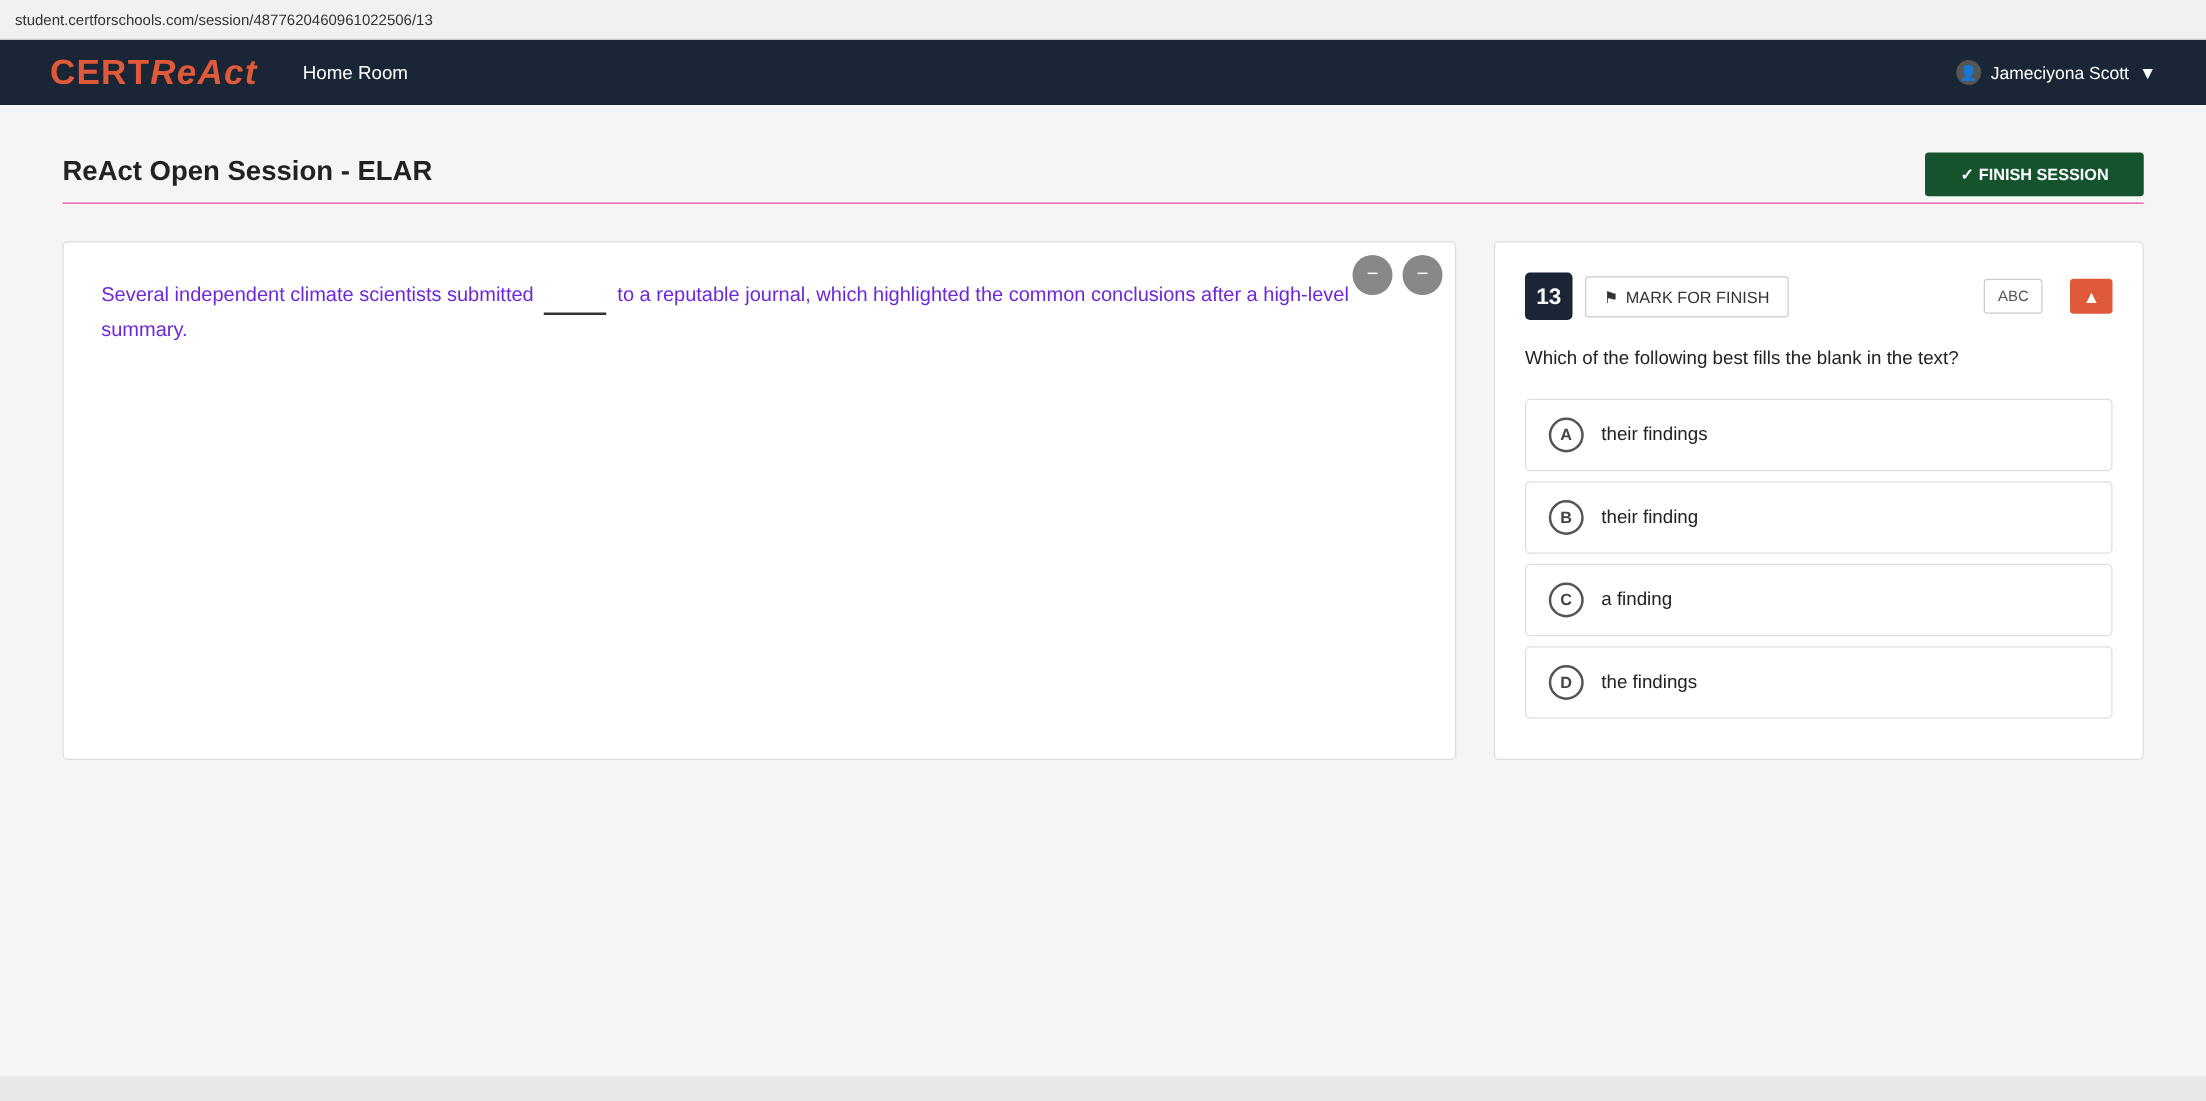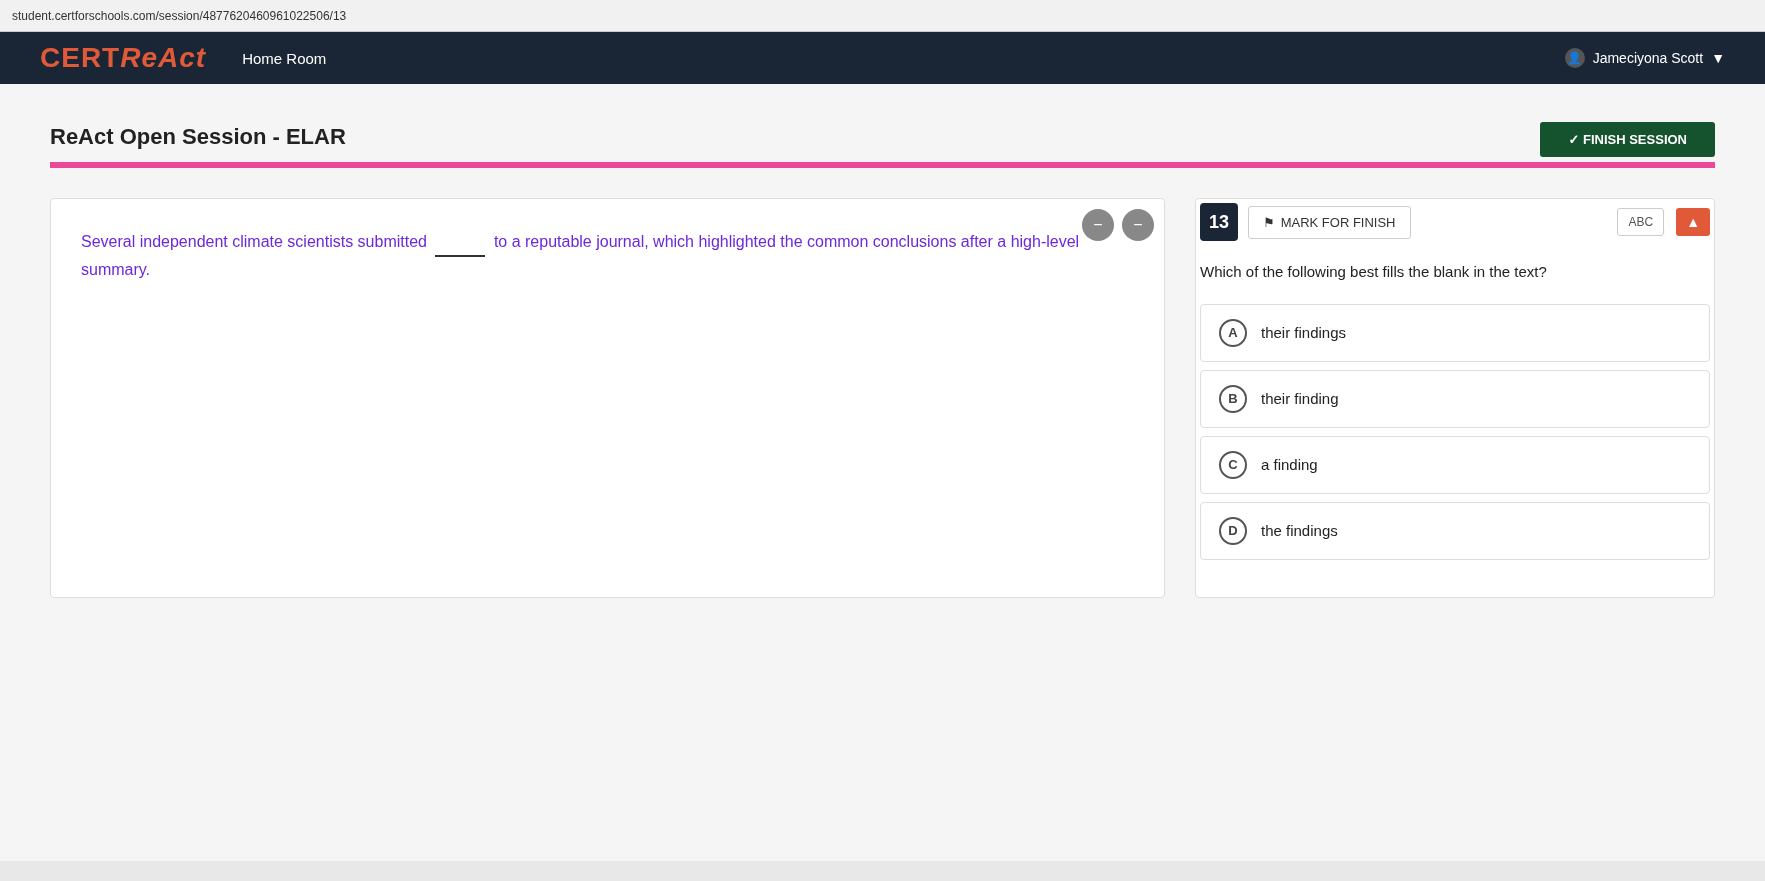--- a/index.html
+++ b/index.html
@@ -70,21 +70,21 @@
       min-height: calc(881px - 32px - 72px);
       padding: 40px 50px;
       position: relative;
     }
 
     .session-title {
       font-size: 22px;
       font-weight: bold;
       color: #222;
       margin-bottom: 30px;
-      border-bottom: 6px solid #ec4899;
+      border-bottom: 1px solid #ec4899;
       padding-bottom: 12px;
     }
 
     .finish-session-btn {
       position: absolute;
       top: 38px;
       right: 50px;
       background: #14532d;
       color: white;
       border: none;
@@ -139,21 +139,21 @@
       align-items: center;
       justify-content: center;
     }
 
     
     .question-panel {
       width: 520px;
       background: white;
       border: 1px solid #ddd;
       border-radius: 4px;
-      padding: 4px;
+      padding: 24px;
     }
 
     .question-header {
       display: flex;
       align-items: center;
       gap: 10px;
       margin-bottom: 20px;
     }
     .question-number {
       background: #1a2535;
@@ -175,21 +175,21 @@
       cursor: pointer;
       display: flex;
       align-items: center;
       gap: 6px;
       border-radius: 3px;
       color: #333;
     }
     .header-right {
       margin-left: auto;
       display: flex;
-      gap: 12px;
+      gap: 22px;
     }
     .abc-btn {
       background: white;
       border: 1px solid #ccc;
       padding: 6px 10px;
       font-size: 12px;
       cursor: pointer;
       border-radius: 3px;
       color: #555;
     }

